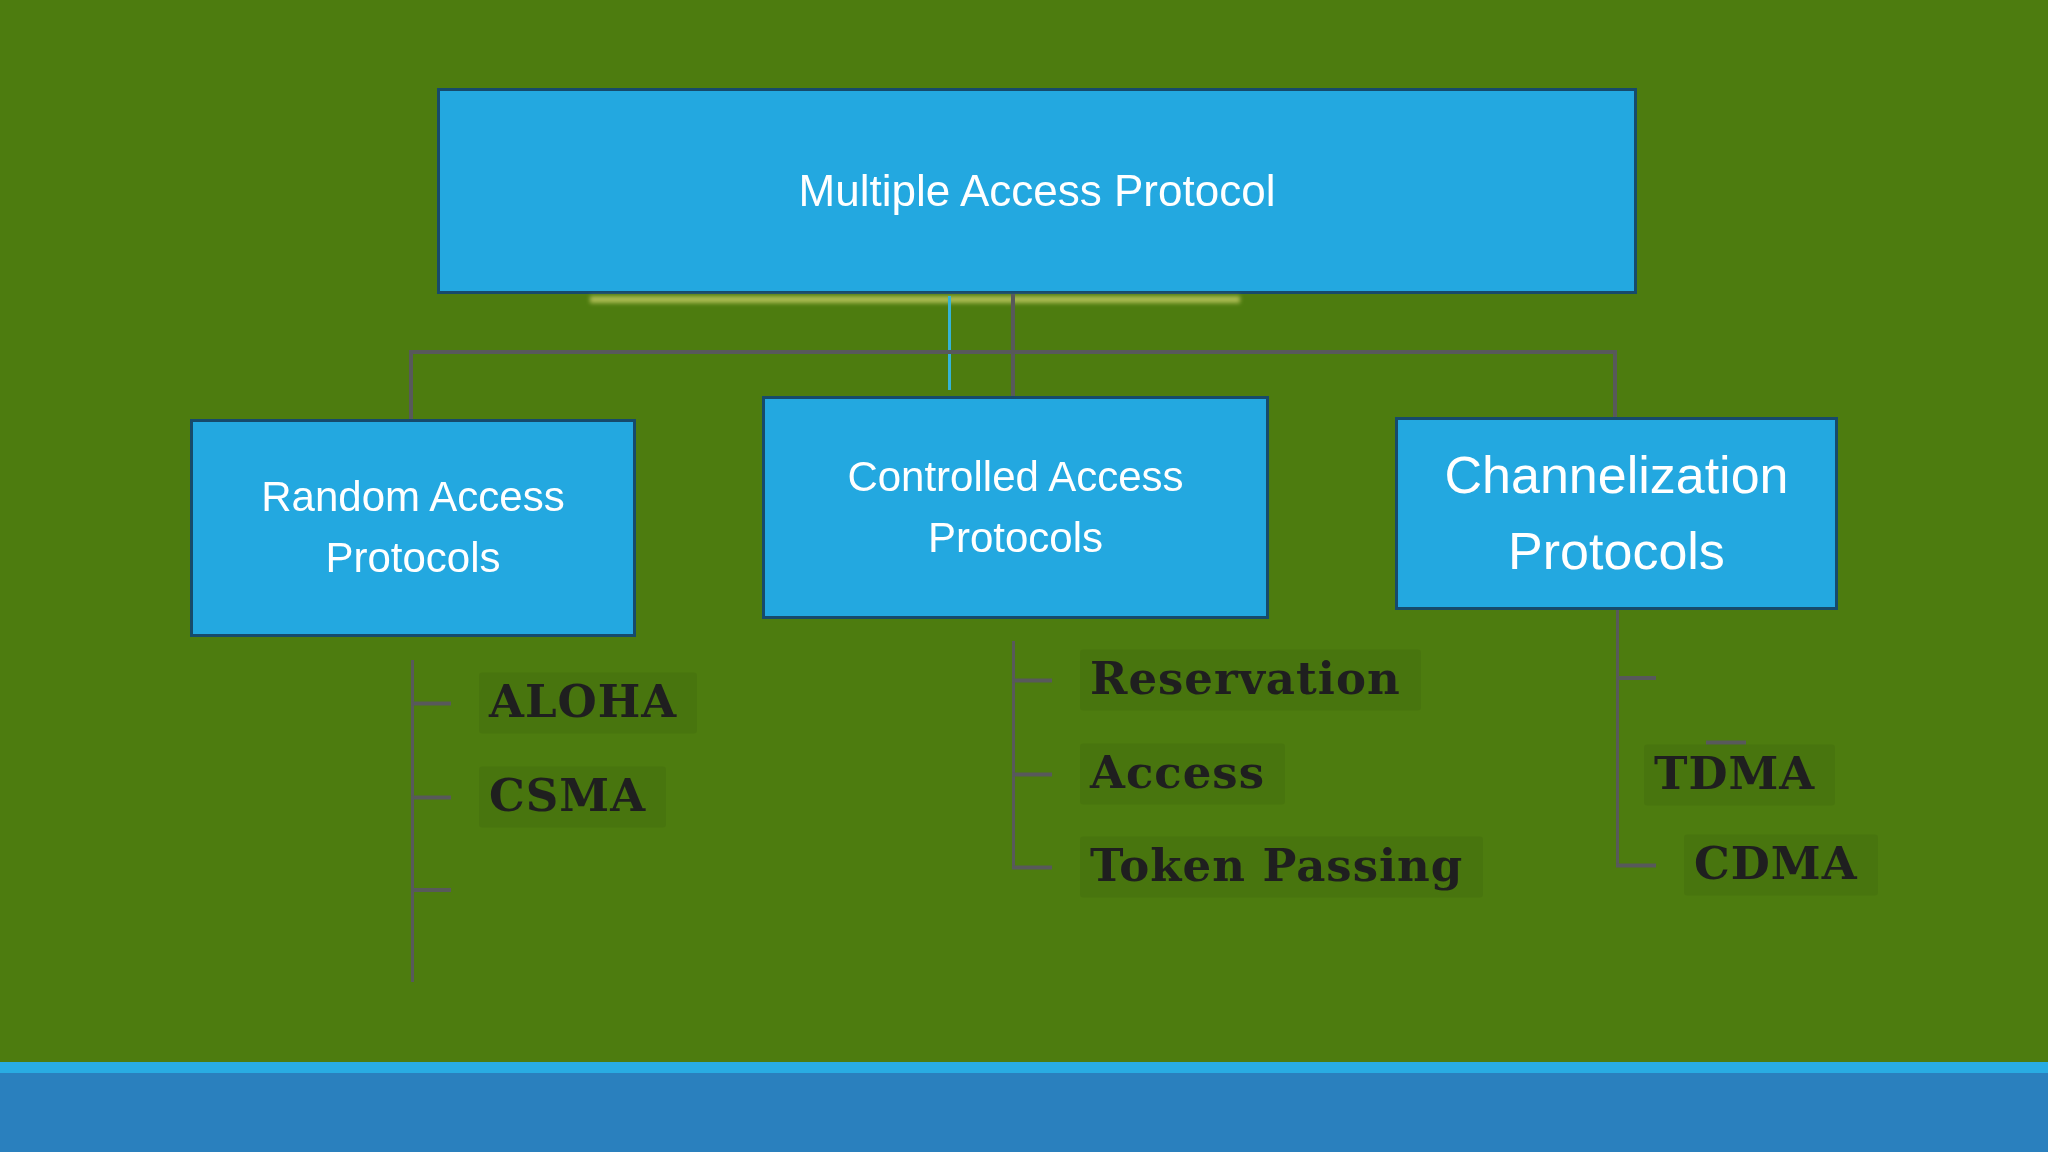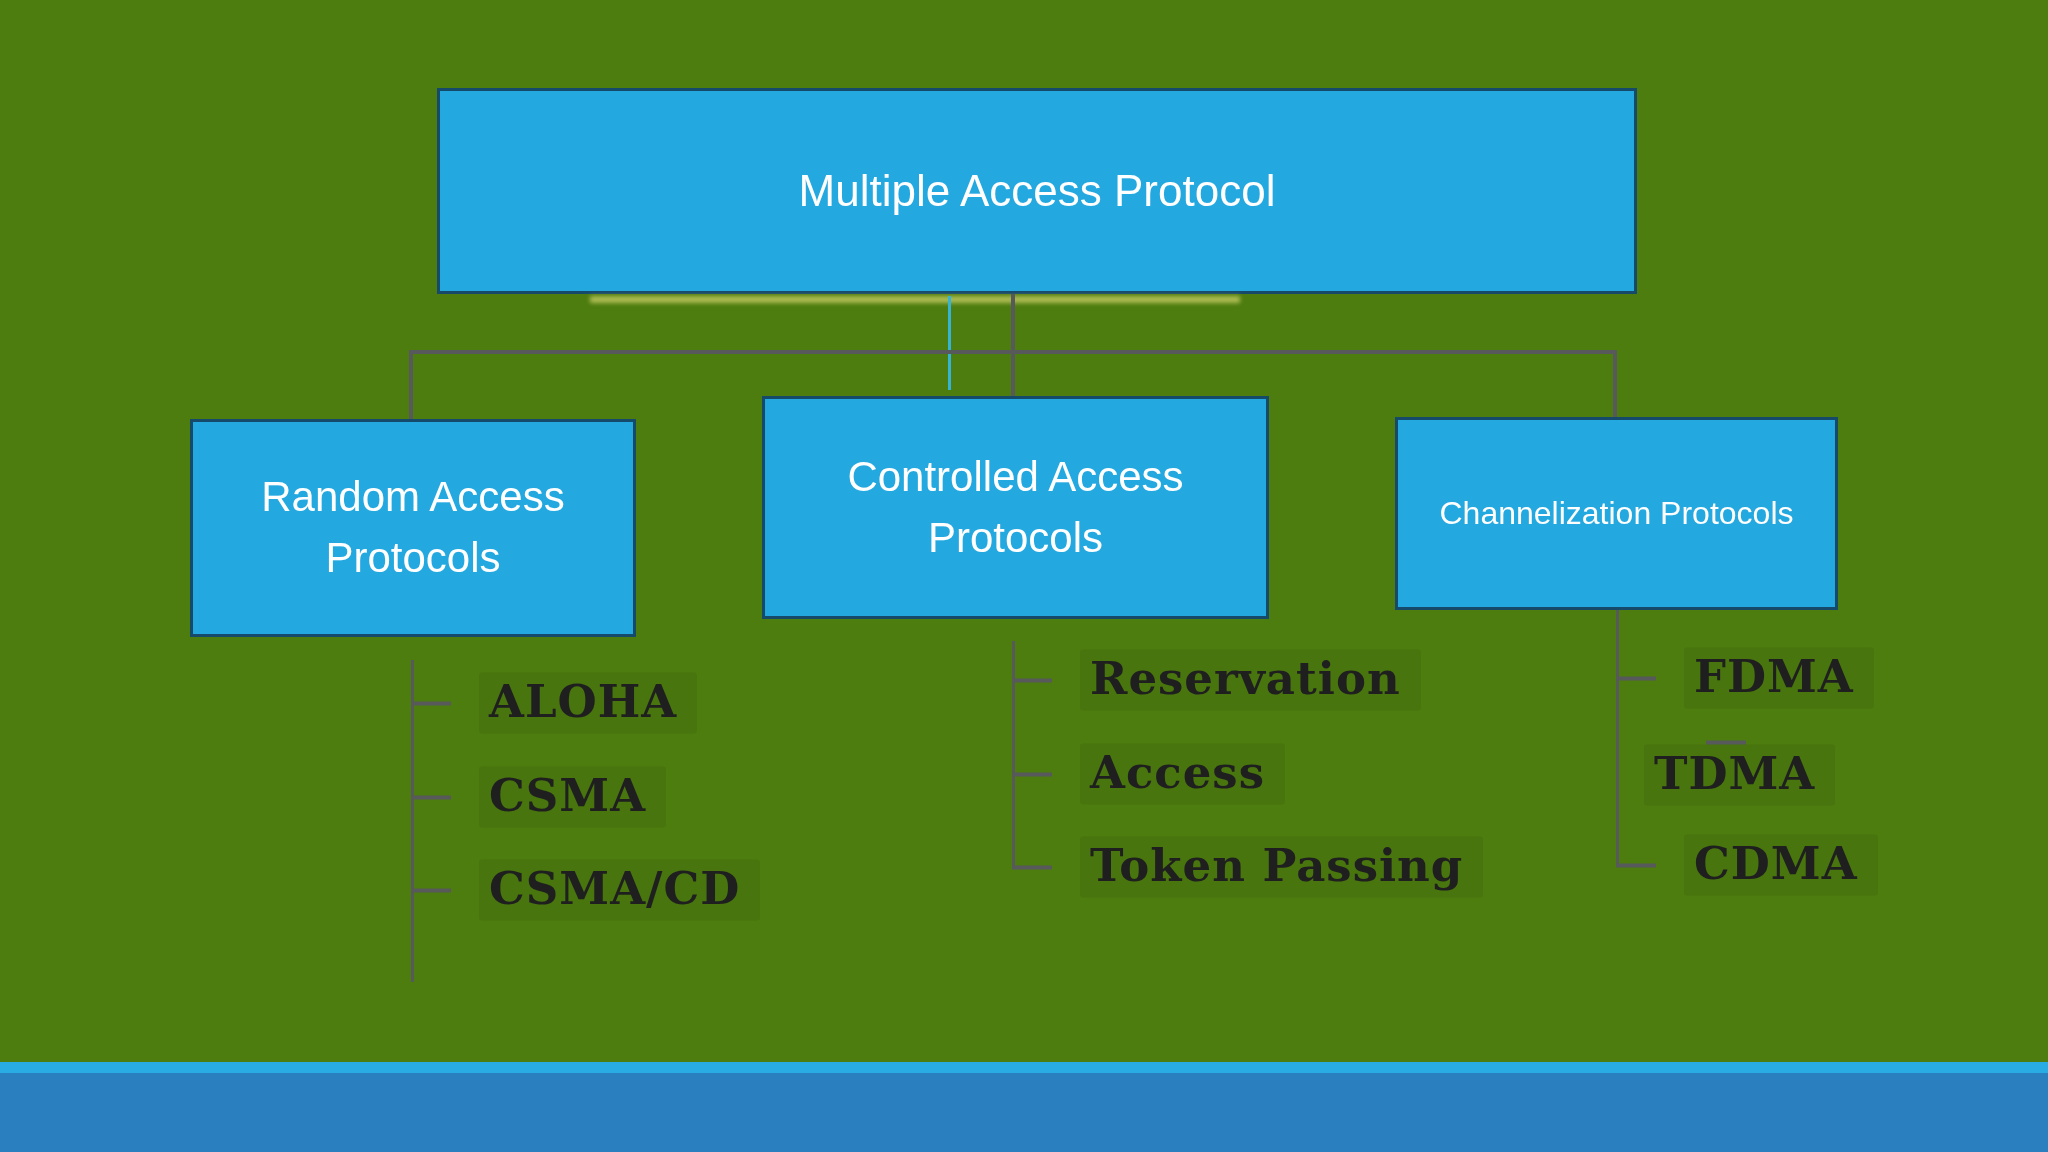--- a/index.html
+++ b/index.html
@@ -14,21 +14,21 @@
     background:#23a8e0;
     border:3px solid #164a6b;
     color:#ffffff;
     display:flex; align-items:center; justify-content:center;
     text-align:center;
     box-sizing:border-box;
   }
   .node.root{ left:437px; top:88px;  width:1200px; height:206px; font-size:44px; }
   .node.b0  { left:190px; top:419px; width:446px;  height:218px; font-size:42px; line-height:1.45; padding:0 20px;}
   .node.b1  { left:762px; top:396px; width:507px;  height:223px; font-size:42px; line-height:1.45; padding:0 20px;}
-  .node.b2  { left:1395px;top:417px; width:443px;  height:193px; font-size:32px; line-height:1.45; padding:0 36px;}
+  .node.b2  { left:1395px;top:417px; width:443px;  height:193px; font-size:52px; line-height:1.45; padding:0 36px;}
   
   .line{ position:absolute; background:#58595b; }
   .stem-main { left:1011px; top:294px; width:4px;   height:124px; }
   .hline     { left:409px;  top:350px; width:1208px; height:4px;  }
   .drop-left { left:409px;  top:350px; width:4px;   height:70px;  }
   .drop-right{ left:1613px; top:350px; width:4px;   height:67px;  }
   
   .cyan-line{ position:absolute; left:948px; top:296px; width:3px; height:94px; background:#35b4d6; }
   .yellow-smudge{ position:absolute; left:590px; top:296px; width:650px; height:7px;
                   background:rgba(251,240,139,0.55); filter:blur(2px); }
@@ -98,21 +98,20 @@
     <div class="leaf-row r0">
       <div class="tick"></div>
       <span class="leaf-label">ALOHA</span>
     </div>
     <div class="leaf-row r1">
       <div class="tick"></div>
       <span class="leaf-label">CSMA</span>
     </div>
     <div class="leaf-row r2">
       <div class="tick"></div>
-      <span class="leaf-label">CSMA/CD</span>
     </div>
   </div>
 
   <div class="leaf-col col1">
     <div class="vline"></div>
     <div class="leaf-row r0">
       <div class="tick"></div>
       <span class="leaf-label">Reservation</span>
     </div>
     <div class="leaf-row r1">
@@ -122,21 +121,20 @@
     <div class="leaf-row r2">
       <div class="tick"></div>
       <span class="leaf-label">Token Passing</span>
     </div>
   </div>
 
   <div class="leaf-col col2">
     <div class="vline"></div>
     <div class="leaf-row r0">
       <div class="tick"></div>
-      <span class="leaf-label">FDMA</span>
     </div>
     <div class="leaf-row r1">
       <div class="tick"></div>
       <span class="leaf-label">TDMA</span>
     </div>
     <div class="leaf-row r2">
       <div class="tick"></div>
       <span class="leaf-label">CDMA</span>
     </div>
   </div>

